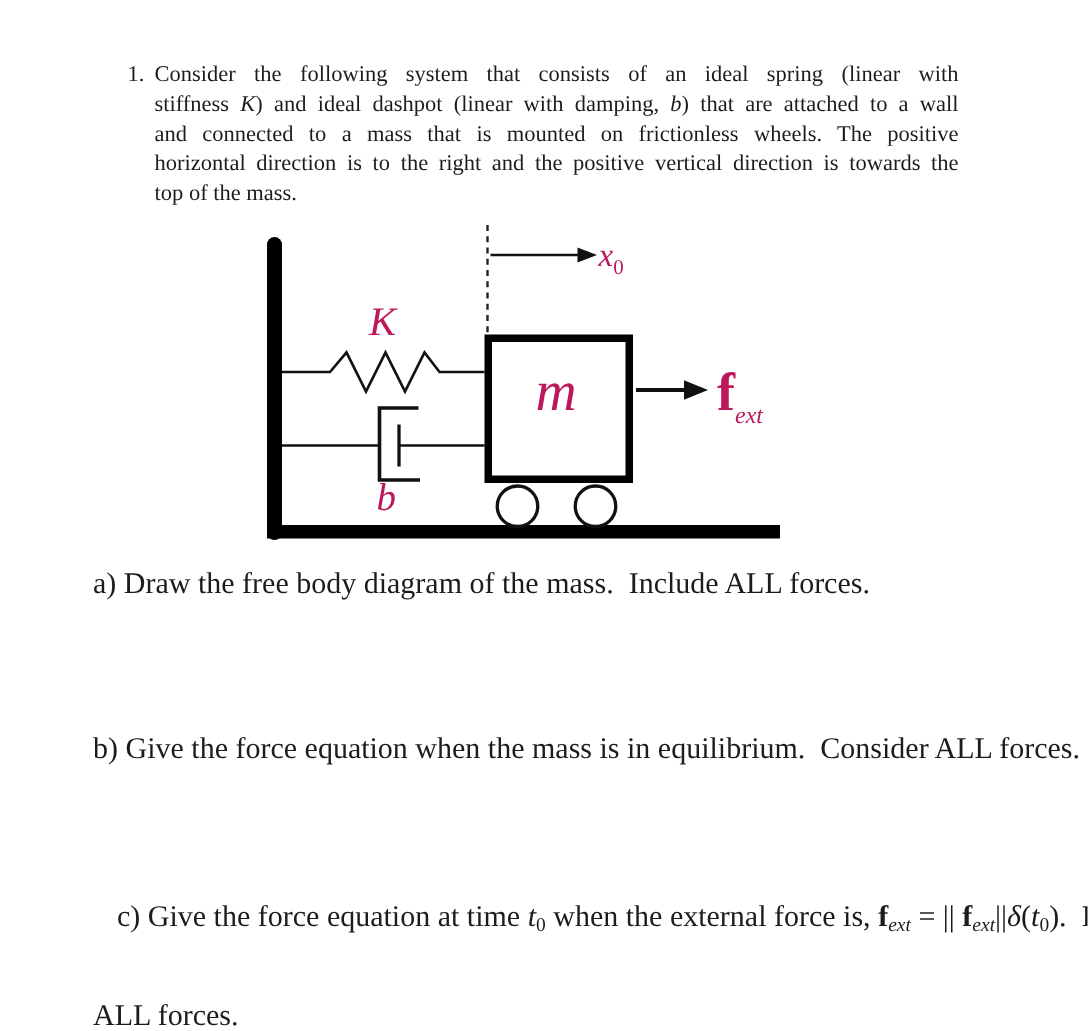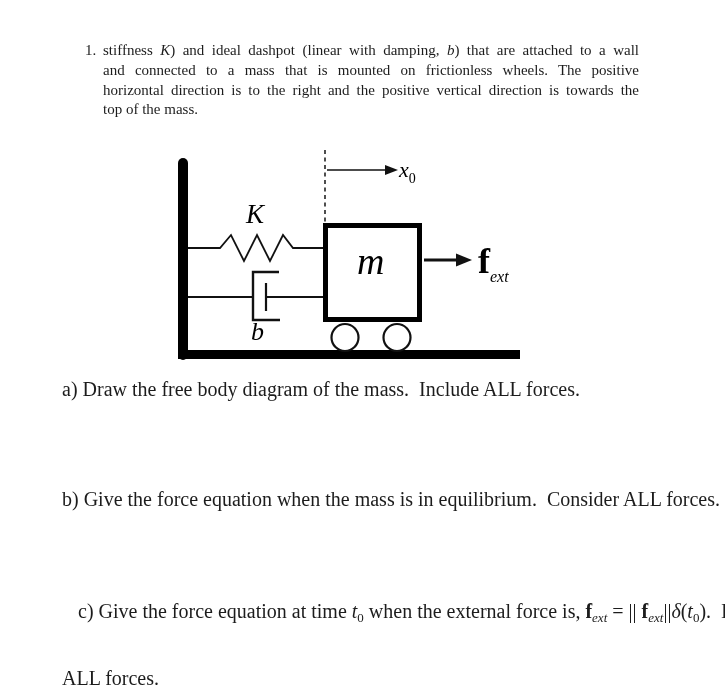--- a/index.html
+++ b/index.html
@@ -23,37 +23,38 @@
   
   .question { font-size:20px; line-height:20px; white-space:pre-wrap; }
   .qa { left:62px; top:379px; width:662px; }
   .qb { left:62px; top:489px; width:662px; }
   .qc { left:62px; top:561px; width:662px; }
   .qd { left:62px; top:651px; width:662px; }
   .qc .l1 { white-space:pre;margin-left:16px; }
 
   
   .diagram { left:150px; top:145px; width:390px; height:225px; }
-  .dlabel { position:absolute; color:#000000; }
+  .dlabel { position:absolute; color:#be185d; }
   .lbl-K   { left:246px; top:199px; font-size:27px; font-style:italic; }
   .lbl-b   { left:251px; top:317px; font-size:26px; font-style:italic; }
   .lbl-m   { left:357px; top:239px; font-size:38px; font-style:italic; }
   .lbl-x0  { left:399px; top:157px; font-size:22px; }
   .lbl-x0 .base { font-style:italic; }
   .lbl-x0 .s0 { font-size:14px; vertical-align:-0.4em; }
   .lbl-fext { left:478px; top:240px; font-size:36px; font-weight:bold; }
   .lbl-fext .sext { font-size:16px; font-weight:normal; font-style:italic; vertical-align:-0.55em; }
 </style>
 </head>
 <body>
 
 <div class="page">
 
   <div class="abs prob-num">1.</div>
   <div class="abs prob-text">
+    <div class="pline">Consider the following system that consists of an ideal spring (linear with</div>
     <div class="pline"><span>stiffness </span><span class="it">K</span><span>) and ideal dashpot (linear with damping, </span><span class="it">b</span><span>) that are attached to a wall</span></div>
     <div class="pline">and connected to a mass that is mounted on frictionless wheels.  The positive</div>
     <div class="pline">horizontal direction is to the right and the positive vertical direction is towards the</div>
     <div class="pline pline-last">top of the mass.</div>
   </div>
 
   <svg class="abs diagram" viewBox="0 0 390 225" width="390" height="225">
 
     <line x1="33" y1="18" x2="33" y2="210" stroke="#000" stroke-width="10" stroke-linecap="round"></line>
 

